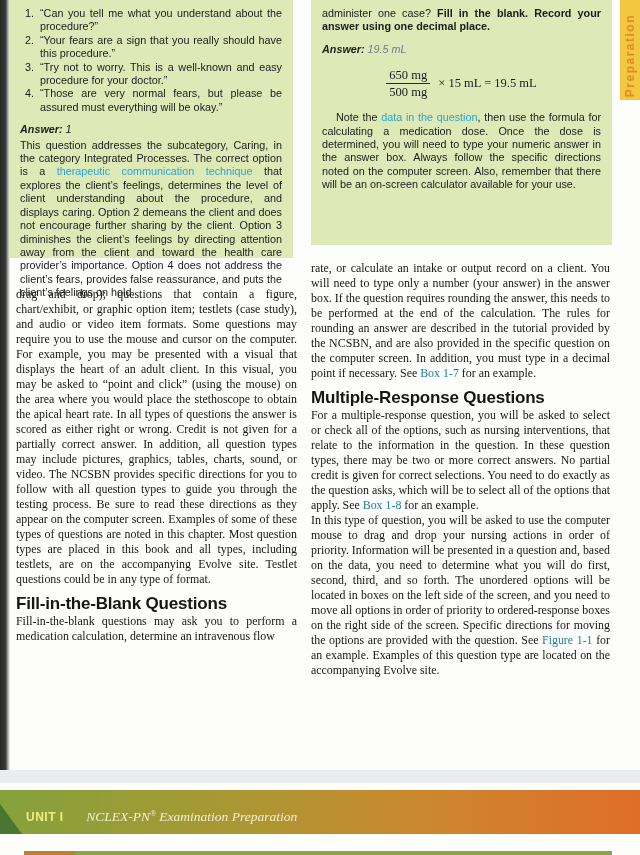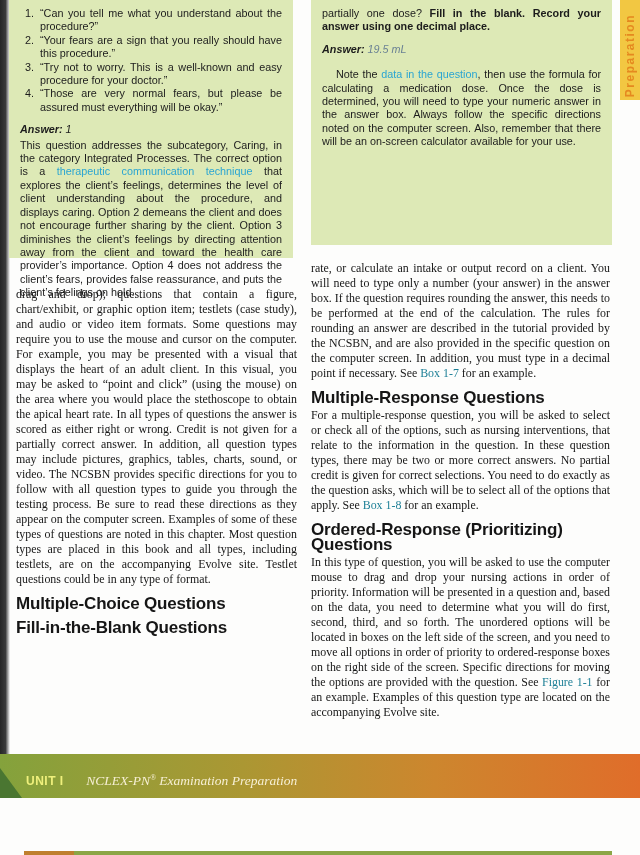--- a/index.html
+++ b/index.html
@@ -58,21 +58,21 @@
   .col-right { left:311px; top:261px; width:299px; }
   .col h3 {
     font-family:"Liberation Sans", sans-serif; font-size:17px; font-weight:bold;
     text-align:left; margin:9px 0 3px 0; letter-spacing:-0.2px;
   }
   .col p { margin:0; }
   .xref { color:#1d7f96; }
   
   .gray-strip { position:absolute; left:0; top:770px; width:640px; height:13px; background:#eaedef; }
   .footer-bar {
-    position:absolute; left:0; top:754px; width:640px; height:44px;
+    position:absolute; left:0; top:790px; width:640px; height:44px;
     background:linear-gradient(90deg,#84a23c 0%,#ab9733 38%,#cd862e 68%,#e06d2a 100%);
   }
   .footer-tri {
     position:absolute; left:0; bottom:0; width:0; height:0;
     border-left:22px solid #4a7631; border-top:30px solid transparent;
   }
   .footer-text {
     position:absolute; left:26px; bottom:9px; white-space:nowrap;
   }
   .unit-label { font-weight:bold; font-size:12px; letter-spacing:0.5px; color:#eff07c; }
@@ -112,46 +112,52 @@
       <span class="answer-label">Answer:</span>
       <span class="answer-val">1</span>
     </div>
     <div class="rationale">
       <span>This question addresses the subcategory, Caring, in the category Integrated Processes. The correct option is a </span><span class="cyanlink">therapeutic communication technique</span><span> that explores the client’s feelings, determines the level of client understanding about the procedure, and displays caring. Option 2 demeans the client and does not encourage further sharing by the client. Option 3 diminishes the client’s feelings by directing attention away from the client and toward the health care provider’s importance. Option 4 does not address the client’s fears, provides false reassurance, and puts the client’s feelings on hold.</span>
     </div>
   </div>
 
   <div class="gbox gbox-right">
     <div>
-      <span>partially one dose? </span><span class="q-bold">Fill in the blank. Record your answer using one decimal place.</span>
+      <span>administer one case? </span><span class="q-bold">Fill in the blank. Record your answer using one decimal place.</span>
     </div>
     <div class="answer-line">
       <span class="answer-label">Answer:</span>
       <span class="answer-val colored">19.5 mL</span>
+    </div>
+    <div class="formula-row">
+      <span class="frac">
+        <span class="top">650 mg</span>
+        <span class="bot">500 mg</span>
+      </span>
+      <span class="frest">× 15 mL = 19.5 mL</span>
     </div>
     <div class="note-para">
       <span>Note the </span><span class="cyanlink">data in the question</span><span>, then use the formula for calculating a medication dose. Once the dose is determined, you will need to type your numeric answer in the answer box. Always follow the specific directions noted on the computer screen. Also, remember that there will be an on-screen calculator available for your use.</span>
     </div>
   </div>
 
   <div class="side-tab">
     <span>Preparation</span>
   </div>
 
   <div class="col col-left">
     <p>drag and drop); questions that contain a figure, chart/exhibit, or graphic option item; testlets (case study), and audio or video item formats. Some questions may require you to use the mouse and cursor on the computer. For example, you may be presented with a visual that displays the heart of an adult client. In this visual, you may be asked to “point and click” (using the mouse) on the area where you would place the stethoscope to obtain the apical heart rate. In all types of questions the answer is scored as either right or wrong. Credit is not given for a partially correct answer. In addition, all question types may include pictures, graphics, tables, charts, sound, or video. The NCSBN provides specific directions for you to follow with all question types to guide you through the testing process. Be sure to read these directions as they appear on the computer screen. Examples of some of these types of questions are noted in this chapter. Most question types are placed in this book and all types, including testlets, are on the accompanying Evolve site. Testlet questions could be in any type of format.</p>
-    <h3>Multiple-Choice Questions</h3>
     <h3>Fill-in-the-Blank Questions</h3>
+    <p>Fill-in-the-blank questions may ask you to perform a medication calculation, determine an intravenous flow</p>
   </div>
 
   <div class="col col-right">
     <p><span>rate, or calculate an intake or output record on a client. You will need to type only a number (your answer) in the answer box. If the question requires rounding the answer, this needs to be performed at the end of the calculation. The rules for rounding an answer are described in the tutorial provided by the NCSBN, and are also provided in the specific question on the computer screen. In addition, you must type in a decimal point if necessary. See </span><span class="xref">Box 1-7</span><span> for an example.</span></p>
     <h3>Multiple-Response Questions</h3>
     <p><span>For a multiple-response question, you will be asked to select or check all of the options, such as nursing interventions, that relate to the information in the question. In these question types, there may be two or more correct answers. No partial credit is given for correct selections. You need to do exactly as the question asks, which will be to select all of the options that apply. See </span><span class="xref">Box 1-8</span><span> for an example.</span></p>
-    <h3>Ordered-Response (Prioritizing) Questions</h3>
     <p><span>In this type of question, you will be asked to use the computer mouse to drag and drop your nursing actions in order of priority. Information will be presented in a question and, based on the data, you need to determine what you will do first, second, third, and so forth. The unordered options will be located in boxes on the left side of the screen, and you need to move all options in order of priority to ordered-response boxes on the right side of the screen. Specific directions for moving the options are provided with the question. See </span><span class="xref">Figure 1-1</span><span> for an example. Examples of this question type are located on the accompanying Evolve site.</span></p>
   </div>
 
   <div class="gray-strip"></div>
   <div class="footer-bar">
     <div class="footer-tri"></div>
     <div class="footer-text">
       <span class="unit-label">UNIT I</span>
       <span class="unit-title"><span>NCLEX-PN</span><sup>®</sup><span> Examination Preparation</span></span>
     </div>

